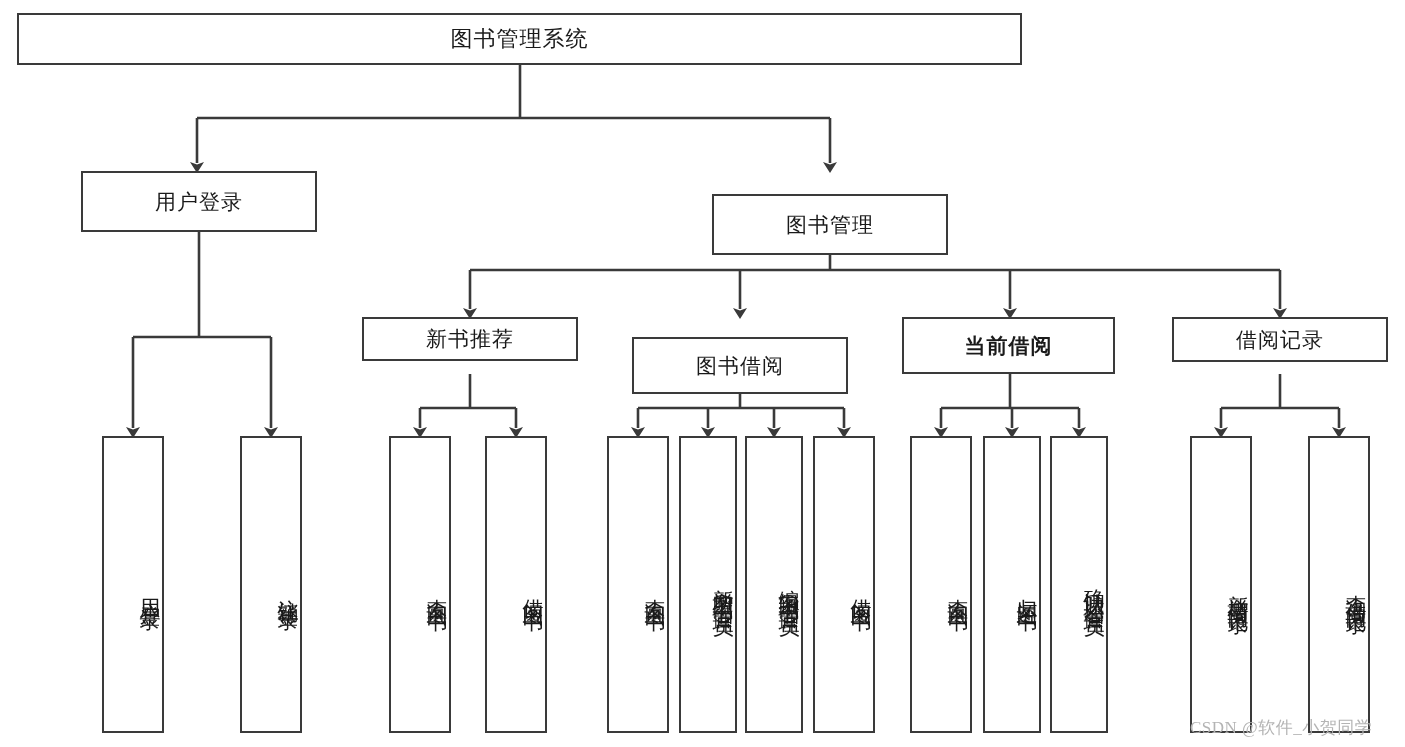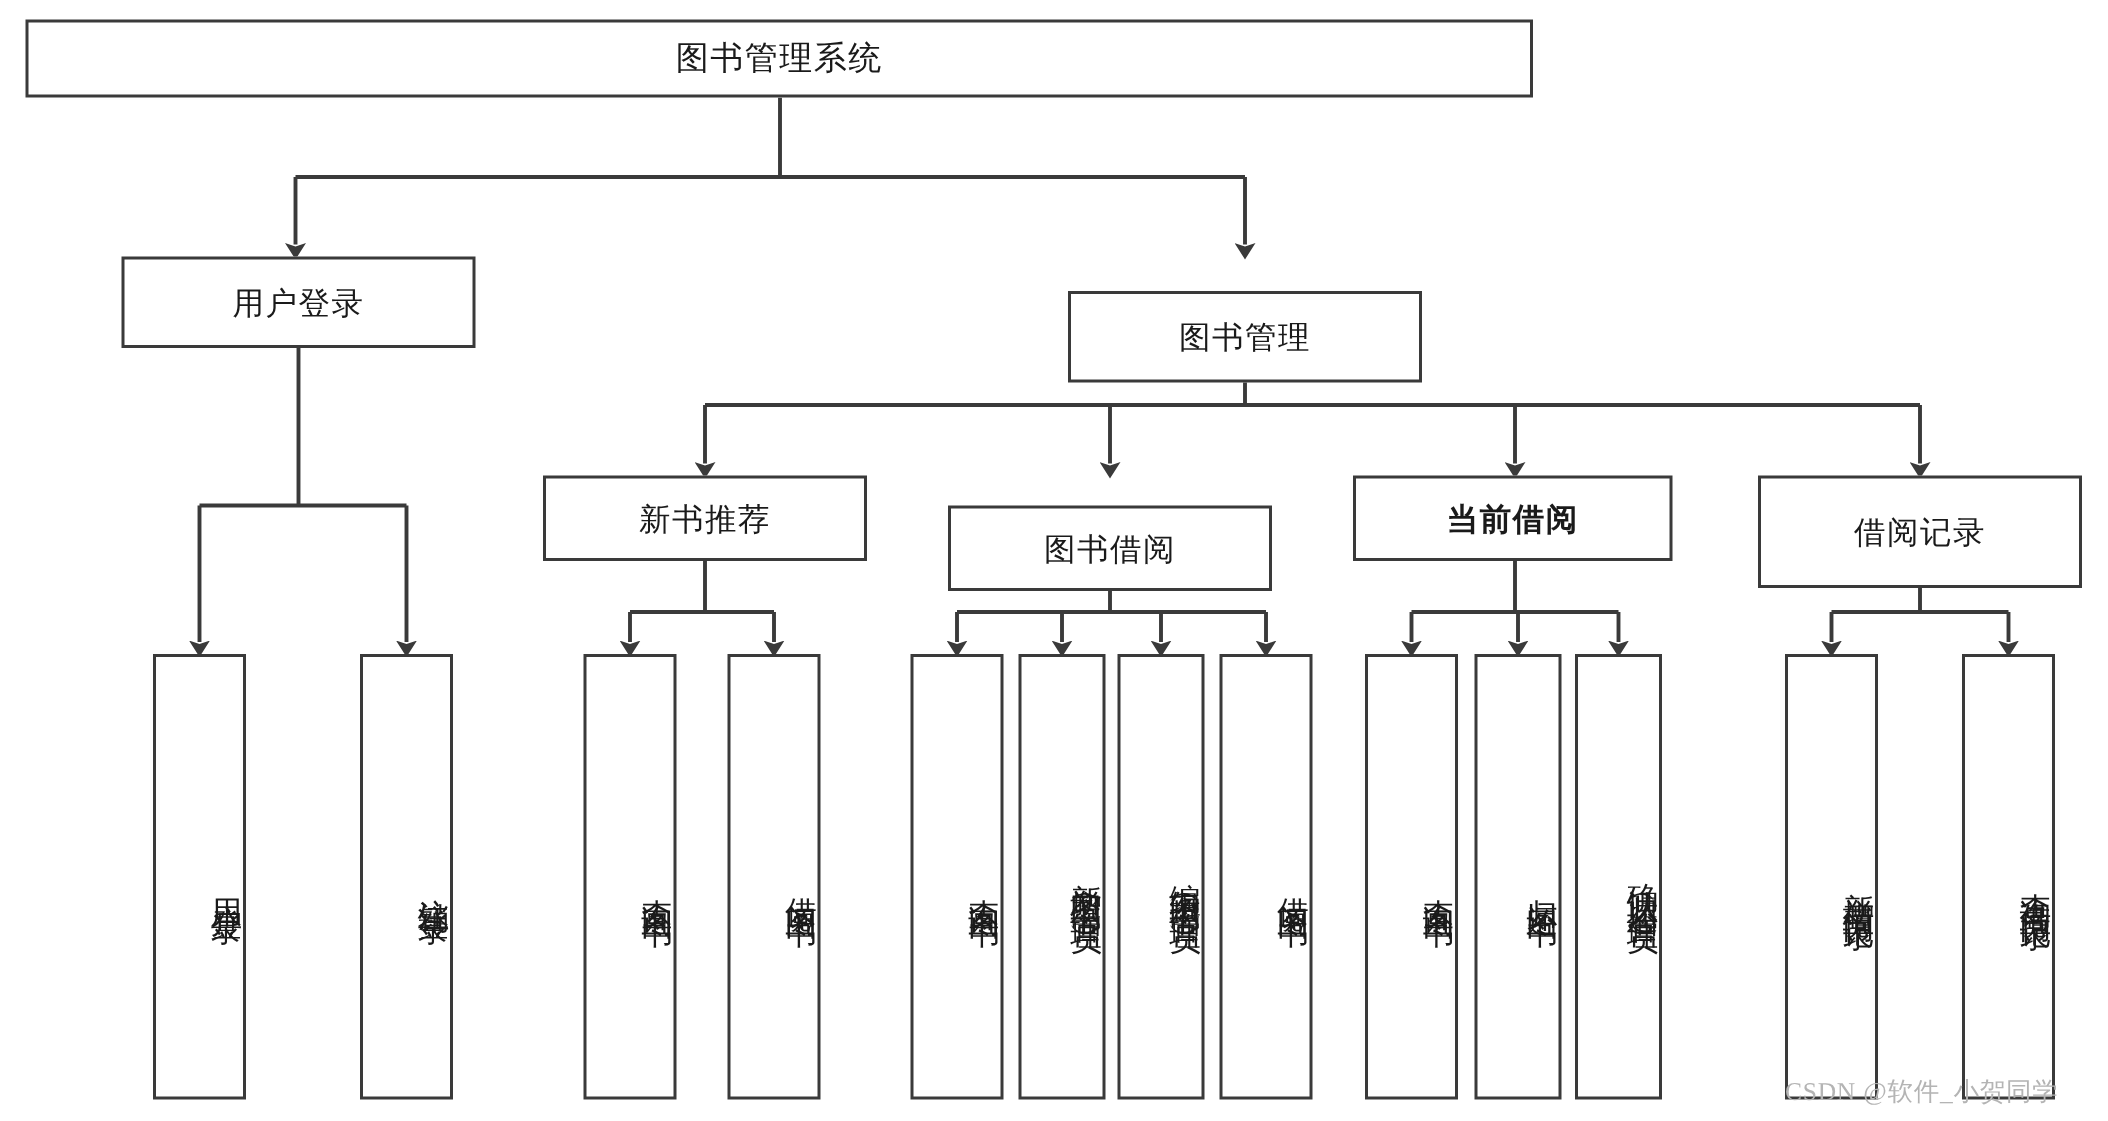--- a/index.html
+++ b/index.html
@@ -126,24 +126,24 @@
       <path d="M1221,408 L1221,428" marker-end="url(#arrow)"></path>
       <path d="M1339,408 L1339,428" marker-end="url(#arrow)"></path>
     </g>
   </svg>
 
   <div class="node node-h node-root" id="n-root" style="left: 17px; top: 13px; width: 1005px; height: 52px;">图书管理系统</div>
 
   <div class="node node-h" id="n-l2-0" style="left: 81px; top: 171px; width: 236px; height: 61px;">用户登录</div>
   <div class="node node-h" id="n-l2-1" style="left: 712px; top: 171px; width: 236px; height: 61px; margin-top: 23px;">图书管理</div>
 
-  <div class="node node-h" id="n-l3-0" style="left: 362px; top: 317px; width: 216px; height: 57px;">新书推荐</div>
+  <div class="node node-h" id="n-l3-0" style="left: 362px; top: 317px; width: 216px; height: 44px;">新书推荐</div>
   <div class="node node-h" id="n-l3-1" style="left: 632px; top: 317px; width: 216px; height: 57px; margin-top: 20px;">图书借阅</div>
   <div class="node node-h" id="n-l3-2" style="left: 902px; top: 317px; width: 213px; height: 57px; font-weight: bold;">当前借阅</div>
-  <div class="node node-h" id="n-l3-3" style="left: 1172px; top: 317px; width: 216px; height: 75px;">借阅记录</div>
+  <div class="node node-h" id="n-l3-3" style="left: 1172px; top: 317px; width: 216px; height: 45px;">借阅记录</div>
 
   <div class="node node-v" id="n-leaf-0" style="left: 102px; top: 436px; width: 62px; height: 297px;">
       <span>用户登录</span>
     </div>
   <div class="node node-v" id="n-leaf-1" style="left: 240px; top: 436px; width: 62px; height: 297px;">
       <span>注销登录</span>
     </div>
   <div class="node node-v" id="n-leaf-2" style="left: 389px; top: 436px; width: 62px; height: 297px;">
       <span>查询图书</span>
     </div>

